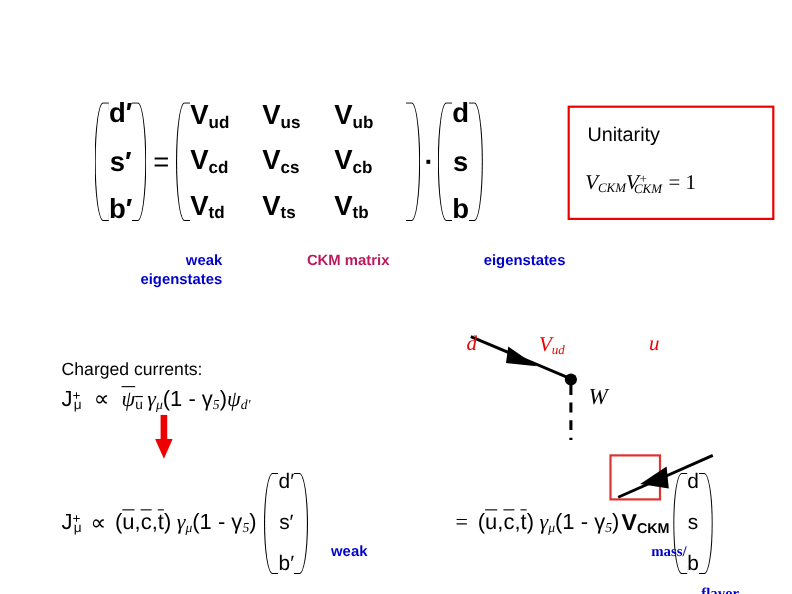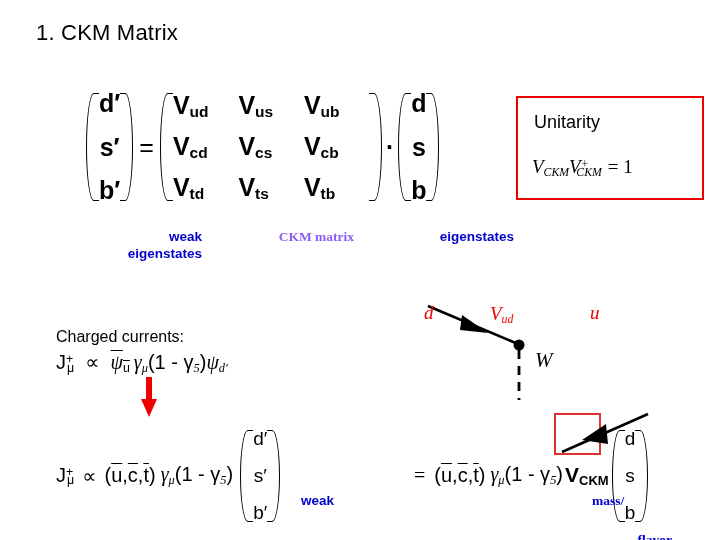--- a/index.html
+++ b/index.html
@@ -92,21 +92,21 @@
   #mat3 .row > span { width: 65px; text-align: left; }
 
   
   .lbl {
     font-size: 13.5px;
     font-weight: bold;
     text-align: right;
     line-height: 1.28;
   }
   .blue { color: #0000cc; }
-  .red  { color: #8b5cf6; font-family: Liberation Serif, serif; }
+  .red  { color: #be185d; }
 
   #lbl-weak { left: 86px; top: 228px; width: 116px; }
   #lbl-ckm  { left: 228px; top: 228px; width: 126px; }
   #lbl-mass { left: 398px; top: 228px; width: 116px; }
 
   
   #unitarity-box {
     left: 516px; top: 96px;
     width: 188px; height: 104px;
     border: 2px solid #ee0000;
@@ -201,21 +201,20 @@
   #feyn-w  { left: 535px; top: 348px; font-size: 21px; font-style: italic;
              font-family: "Liberation Serif", serif; }
 
   svg { display: block; }
 </style>
 </head>
 <body>
 
 <div id="slide">
 
-  <div class="abs" id="title">1. CKM Matrix</div>
 
   <div class="abs" id="eq-top">
 
     <span class="bracket">
       <span class="col" style="height:112px;">
         <span class="cell">d′</span>
         <span class="cell">s′</span>
         <span class="cell">b′</span>
       </span>
     </span>

